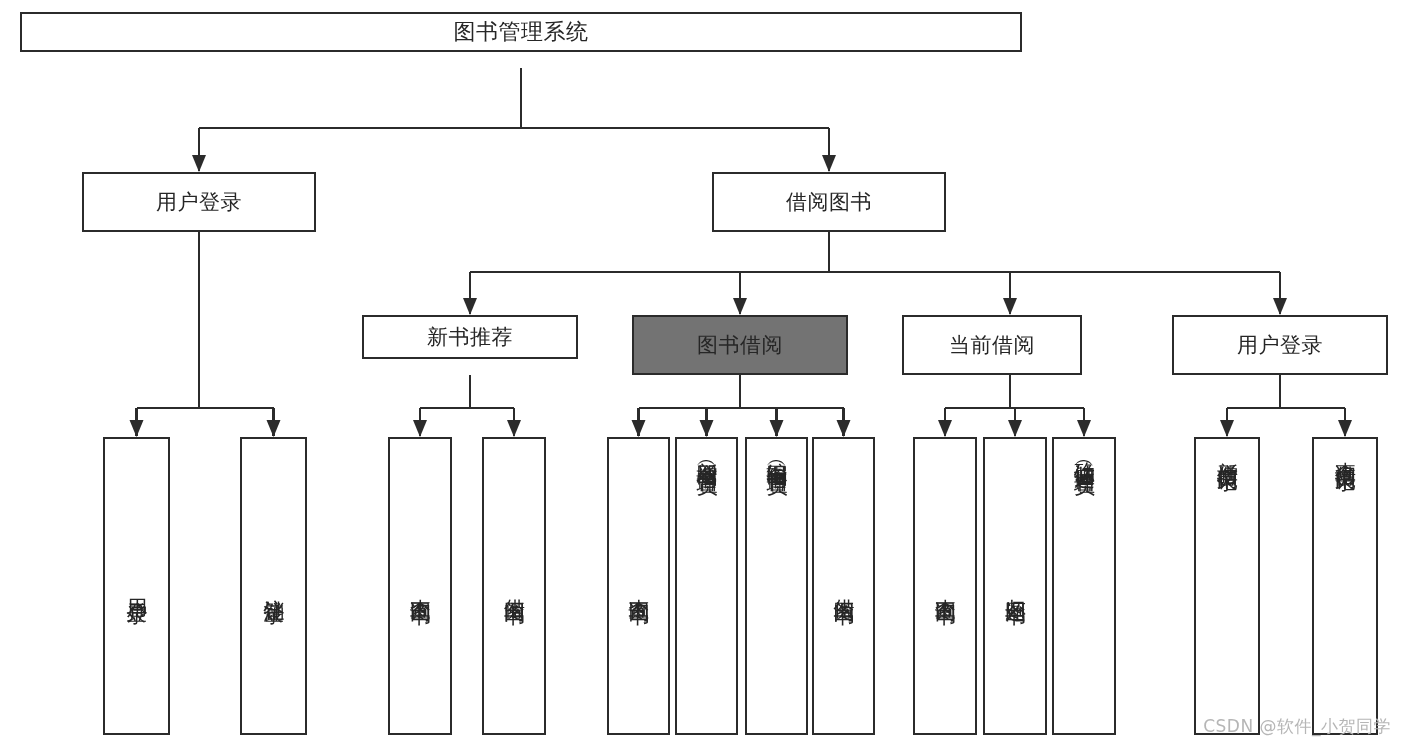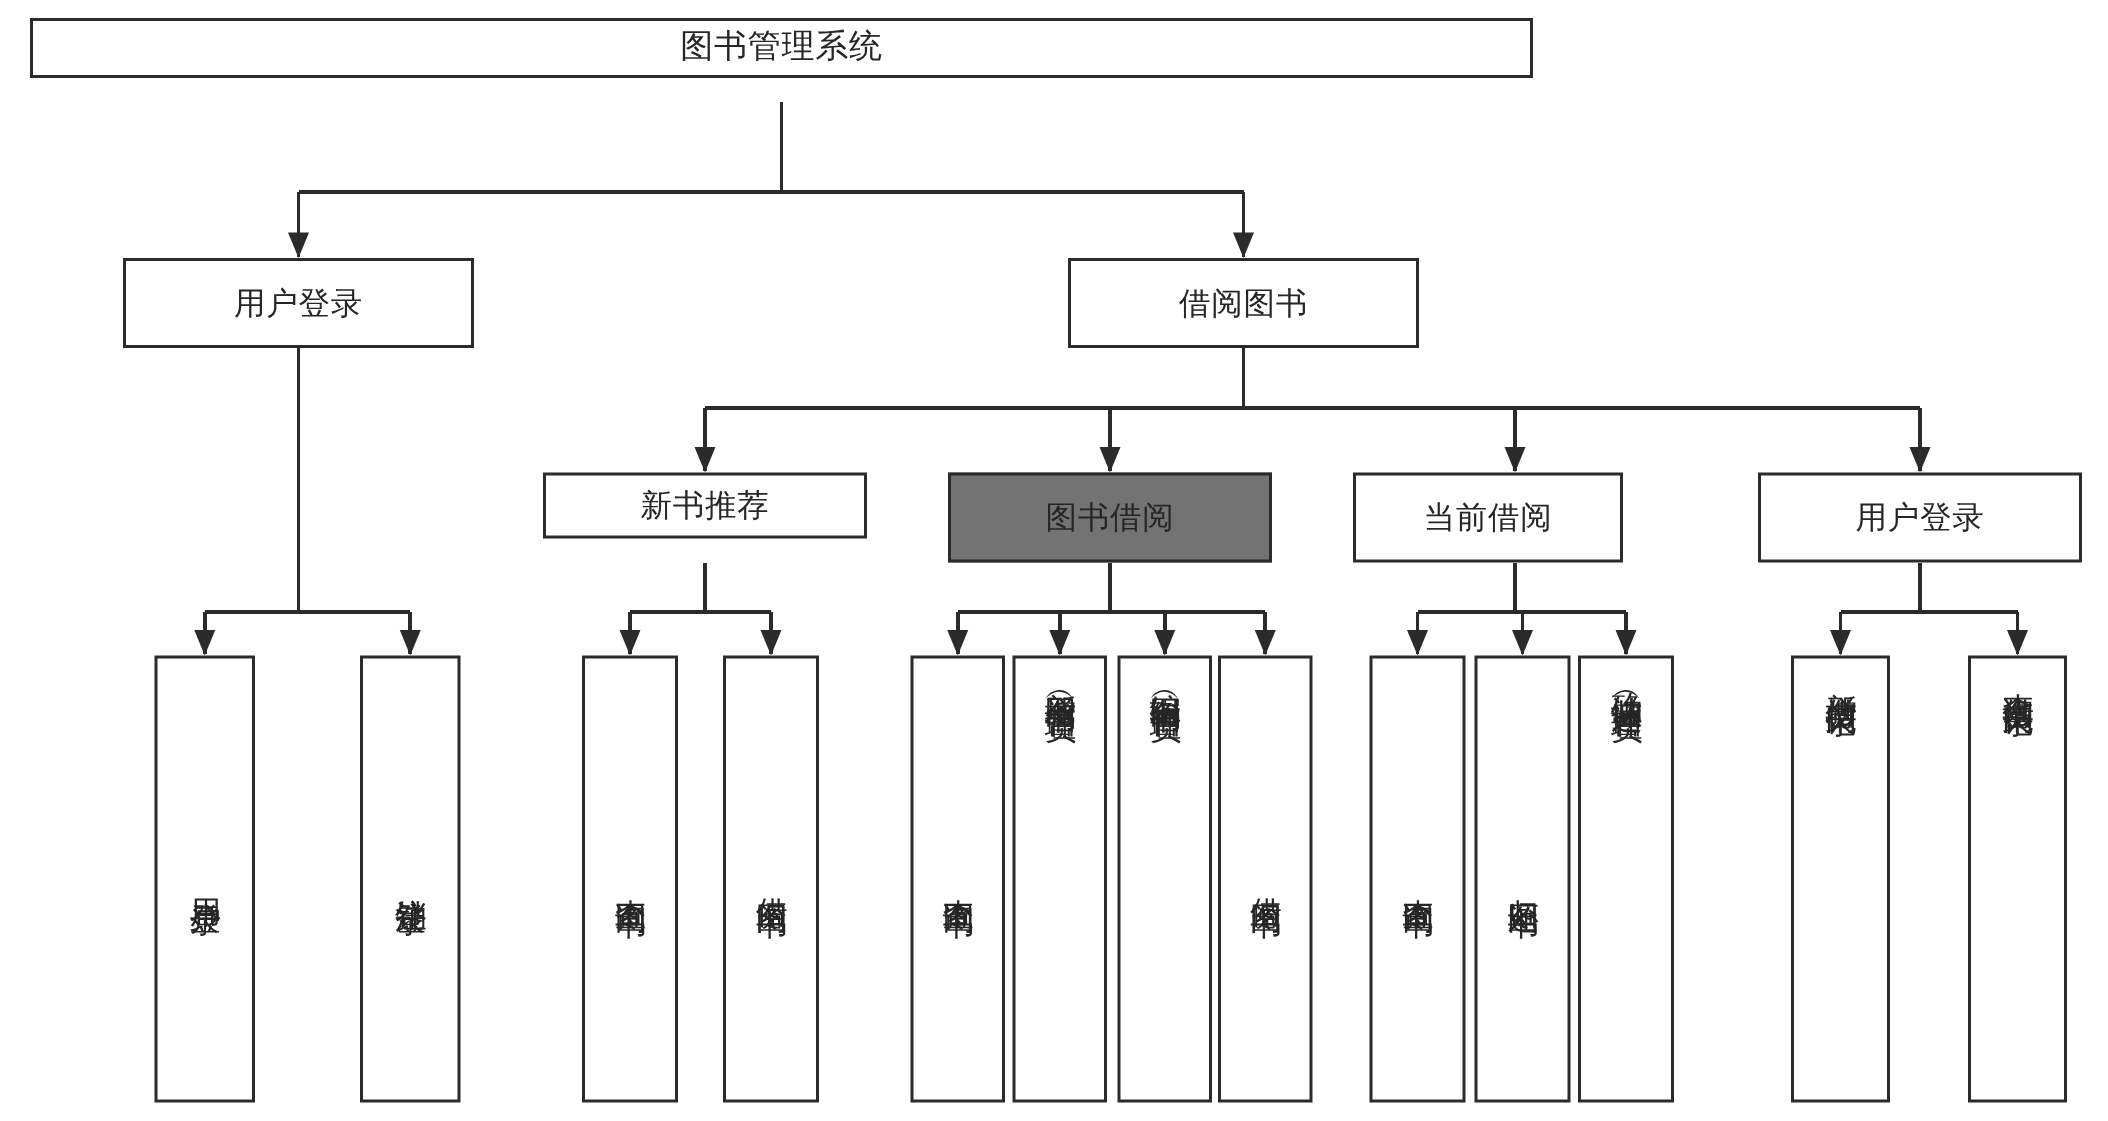--- a/index.html
+++ b/index.html
@@ -192,13 +192,14 @@
       <div class="node vertical" id="node-leaf-cur-3" style="left: 1052px; top: 437px; width: 64px; height: 298px; border-color: rgb(43, 43, 43); background: rgb(255, 255, 255);">
         <span class="node-label" style="color: rgb(38, 38, 38);">确认归还（管理员）</span>
       </div>
       <div class="node vertical" id="node-leaf-rec-1" style="left: 1194px; top: 437px; width: 66px; height: 298px; border-color: rgb(43, 43, 43); background: rgb(255, 255, 255);">
         <span class="node-label" style="color: rgb(38, 38, 38);">新增借阅记录</span>
       </div>
       <div class="node vertical" id="node-leaf-rec-2" style="left: 1312px; top: 437px; width: 66px; height: 298px; border-color: rgb(43, 43, 43); background: rgb(255, 255, 255);">
         <span class="node-label" style="color: rgb(38, 38, 38);">查询借阅记录</span>
       </div>
     </div>
+  <div id="watermark">CSDN @软件_小贺同学</div>
 </div>
 
 </body></html>

